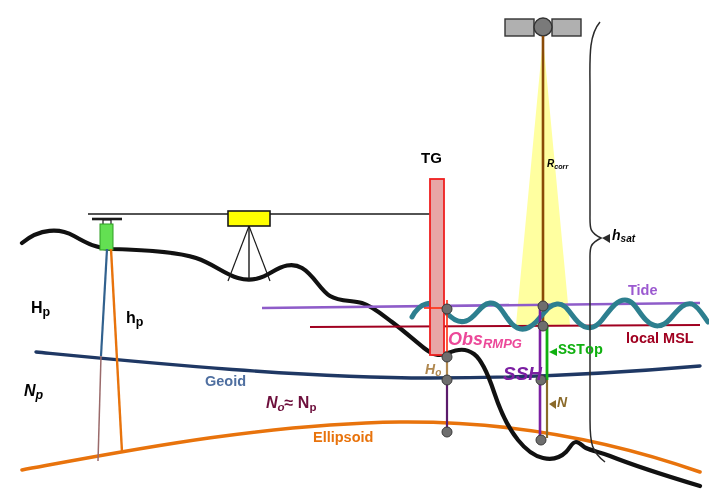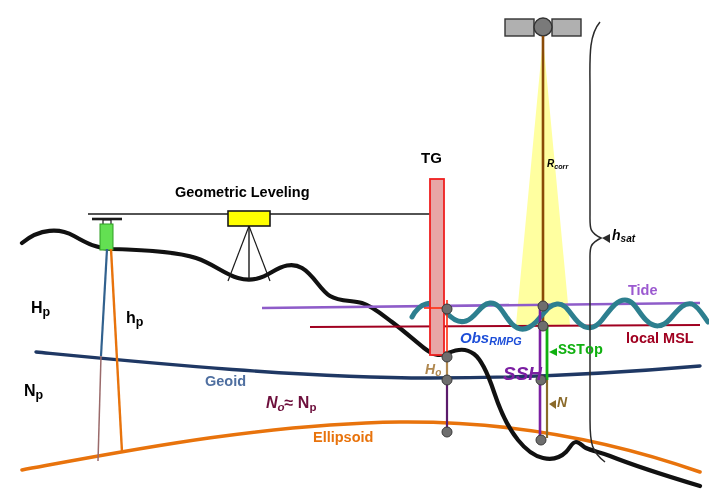--- a/index.html
+++ b/index.html
@@ -138,37 +138,36 @@
       <circle cx="541" cy="440" r="5" fill="#6e6e6e" stroke="#3a3a3a" stroke-width="1"></circle>
     </g>
 
     <path d="M 549,352 L 557,348 L 557,356 Z" fill="#10b010"></path>
     <path d="M 549,404 L 556,400 L 556,409 Z" fill="#8a6a2a"></path>
     <path d="M 602,238 L 610,234 L 610,243 Z" fill="#2a2a2a"></path>
 
   </svg>
 
 
-  <div class="lbl bold" style="left:175px; top:185px; font-size:14.5px; color:#000;">Geometric Leveling</div>
 
   <div class="lbl bold" style="left:421px; top:150px; font-size:15px; color:#000;">TG</div>
 
   <div class="lbl bold ital" style="left:547px; top:152px; font-size:10px; color:#000;margin-top:7px;">
     <span>R</span><span class="sub">corr</span>
   </div>
 
   <div class="lbl bold ital" style="left:612px; top:228px; font-size:14px; color:#000;">
     <span>h</span><span class="sub">sat</span>
   </div>
 
   <div class="lbl bold" style="left:628px; top:283px; font-size:14.5px; color:#9b59d0;text-align:right;">Tide</div>
 
   <div class="lbl bold" style="left:626px; top:331px; font-size:14.5px; color:#a00020;">local MSL</div>
 
-  <div class="lbl bold ital" style="left:448px; top:330px; font-size:15px; color:#1d4ed8;margin-left:12px;">
+  <div class="lbl bold ital" style="left:448px; top:330px; font-size:18px; color:#ec4899;">
     <span>Obs</span><span class="sub">RMPG</span>
   </div>
 
   <div class="lbl lbl-serif bold" style="left:558px; top:343px; font-size:15px; color:#10b010;">SSTop</div>
 
   <div class="lbl bold ital" style="left:503px; top:364px; font-size:19px; color:#7b1fa2;">SSH</div>
 
   <div class="lbl bold ital" style="left:425px; top:362px; font-size:14px; color:#b08850;">
     <span>H</span><span class="sub">o</span>
   </div>
@@ -176,21 +175,21 @@
   <div class="lbl bold ital" style="left:557px; top:395px; font-size:14px; color:#8a6a2a;">N</div>
 
   <div class="lbl bold" style="left:31px; top:300px; font-size:16px; color:#000;">
     <span>H</span><span class="sub-big">p</span>
   </div>
 
   <div class="lbl bold" style="left:126px; top:310px; font-size:16px; color:#000;">
     <span>h</span><span class="sub-big">p</span>
   </div>
 
-  <div class="lbl bold" style="left:24px; top:383px; font-size:16px; color:#000;">
+  <div class="lbl bold" style="left:24px; top:383px; font-size:16px; color:#000;font-style:italic;">
     <span>N</span><span class="sub-big">p</span>
   </div>
 
   <div class="lbl bold" style="left:266px; top:395px; font-size:16px; color:#6d0f3c;">
     <span class="ital">N</span><span class="sub ital">o</span><span>≈</span>&nbsp;<span>N</span><span class="sub">p</span>
   </div>
 
   <div class="lbl bold" style="left:205px; top:374px; font-size:14.5px; color:#4f6fa0;">Geoid</div>
 
   <div class="lbl bold" style="left:313px; top:430px; font-size:14.5px; color:#e8730c;">Ellipsoid</div>

